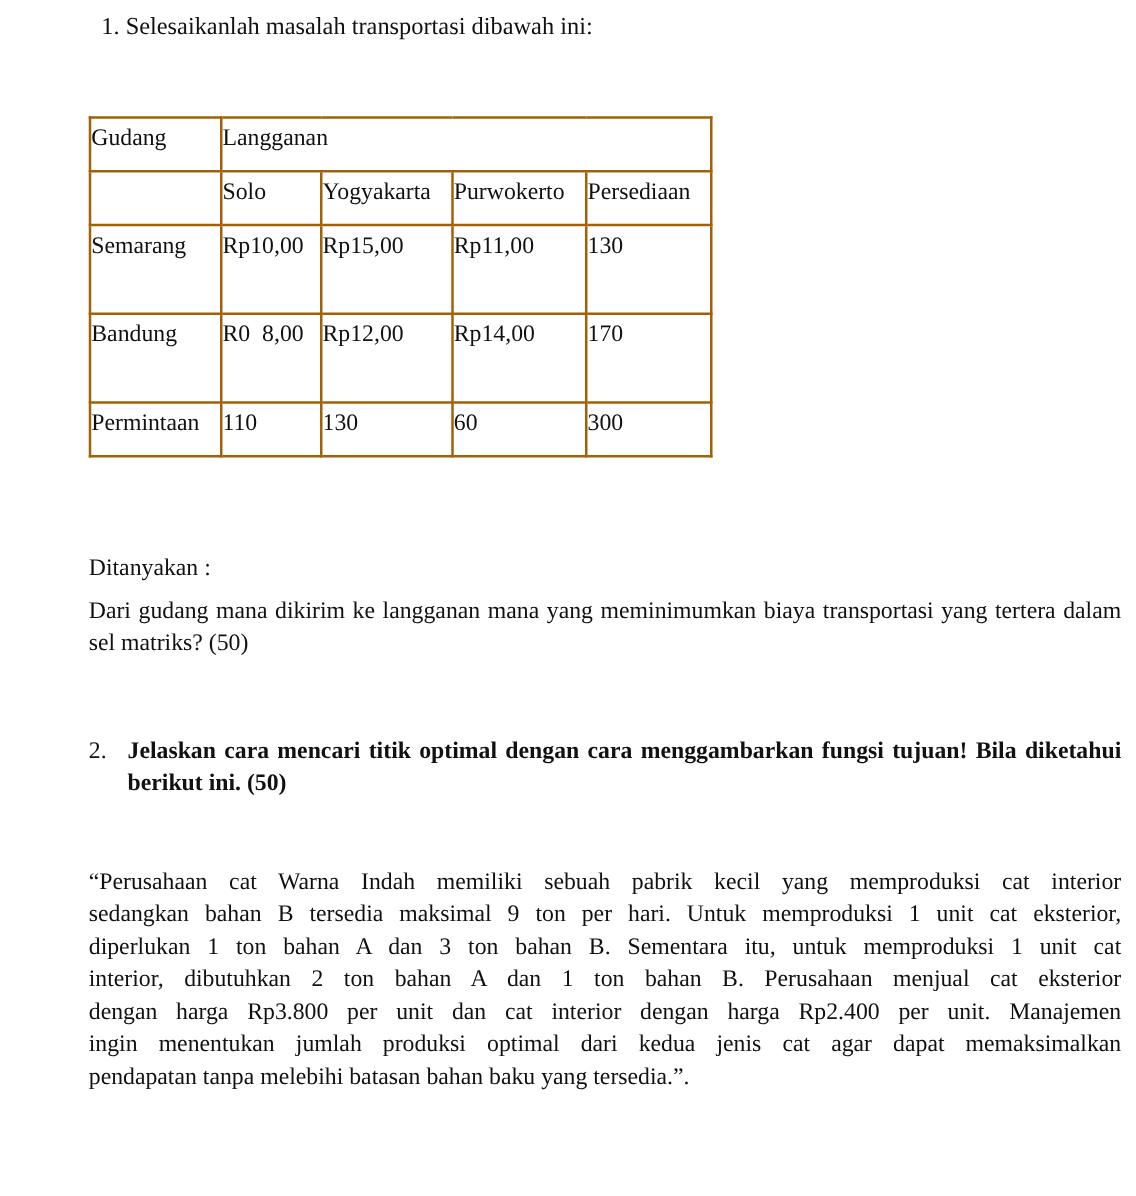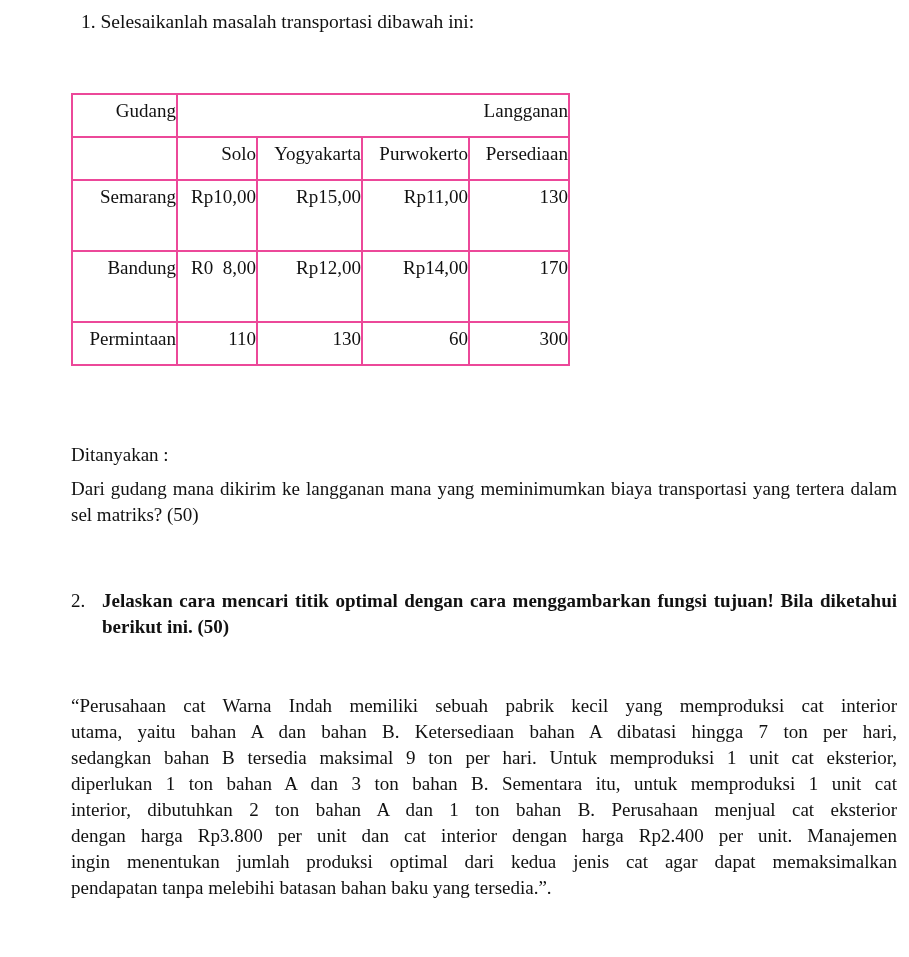--- a/index.html
+++ b/index.html
@@ -8,21 +8,21 @@
       font-family: "Liberation Serif", "DejaVu Serif", serif;
       color: #111111; font-size: 19px;
     }
     .abs { position: absolute; }
     .q1-title { left: 71px; top: 9px; font-size: 19.5px; line-height: 26px; margin-left: 10px; }
     table.tp {
       position: absolute; left: 71px; top: 93px;
       border-collapse: collapse; font-size: 19px;
     }
     table.tp td {
-      border: 2px solid #ec4899; padding: 0; text-align: right; vertical-align: top;
+      border: 2px solid #a16207; padding: 0; text-align: left; vertical-align: top;
       white-space: nowrap; line-height: 24px; font-family: Liberation Serif, serif;
     }
     table.tp td .cell { padding-top: 4px; white-space: pre; }
     .c0 { width: 103px; }
     .c1 { width: 78px; }
     .c2 { width: 103px; }
     .c3 { width: 105px; }
     .c4 { width: 98px; }
     .r-hdr { height: 43px; }
     .r-sub { height: 43px; }
@@ -127,20 +127,19 @@
 <div class="abs ditanya">Ditanyakan :</div>
 <div class="abs para p1">Dari gudang mana dikirim ke langganan mana yang meminimumkan biaya transportasi yang tertera dalam sel matriks? (50)</div>
 
 <div class="abs q2">
   <span class="num">2.</span>
   <span class="txt">Jelaskan cara mencari titik optimal dengan cara menggambarkan fungsi tujuan! Bila diketahui berikut ini. (50)</span>
 </div>
 
 <div class="abs para p3">
   <span class="line">“Perusahaan cat Warna Indah memiliki sebuah pabrik kecil yang memproduksi cat interior</span>
-  <span class="line">utama, yaitu bahan A dan bahan B. Ketersediaan bahan A dibatasi hingga 7 ton per hari,</span>
   <span class="line">sedangkan bahan B tersedia maksimal 9 ton per hari. Untuk memproduksi 1 unit cat eksterior,</span>
   <span class="line">diperlukan 1 ton bahan A dan 3 ton bahan B. Sementara itu, untuk memproduksi 1 unit cat</span>
   <span class="line">interior, dibutuhkan 2 ton bahan A dan 1 ton bahan B. Perusahaan menjual cat eksterior</span>
   <span class="line">dengan harga Rp3.800 per unit dan cat interior dengan harga Rp2.400 per unit. Manajemen</span>
   <span class="line">ingin menentukan jumlah produksi optimal dari kedua jenis cat agar dapat memaksimalkan</span>
   <span class="line last">pendapatan tanpa melebihi batasan bahan baku yang tersedia.”.</span>
 </div>
 
 </body></html>

